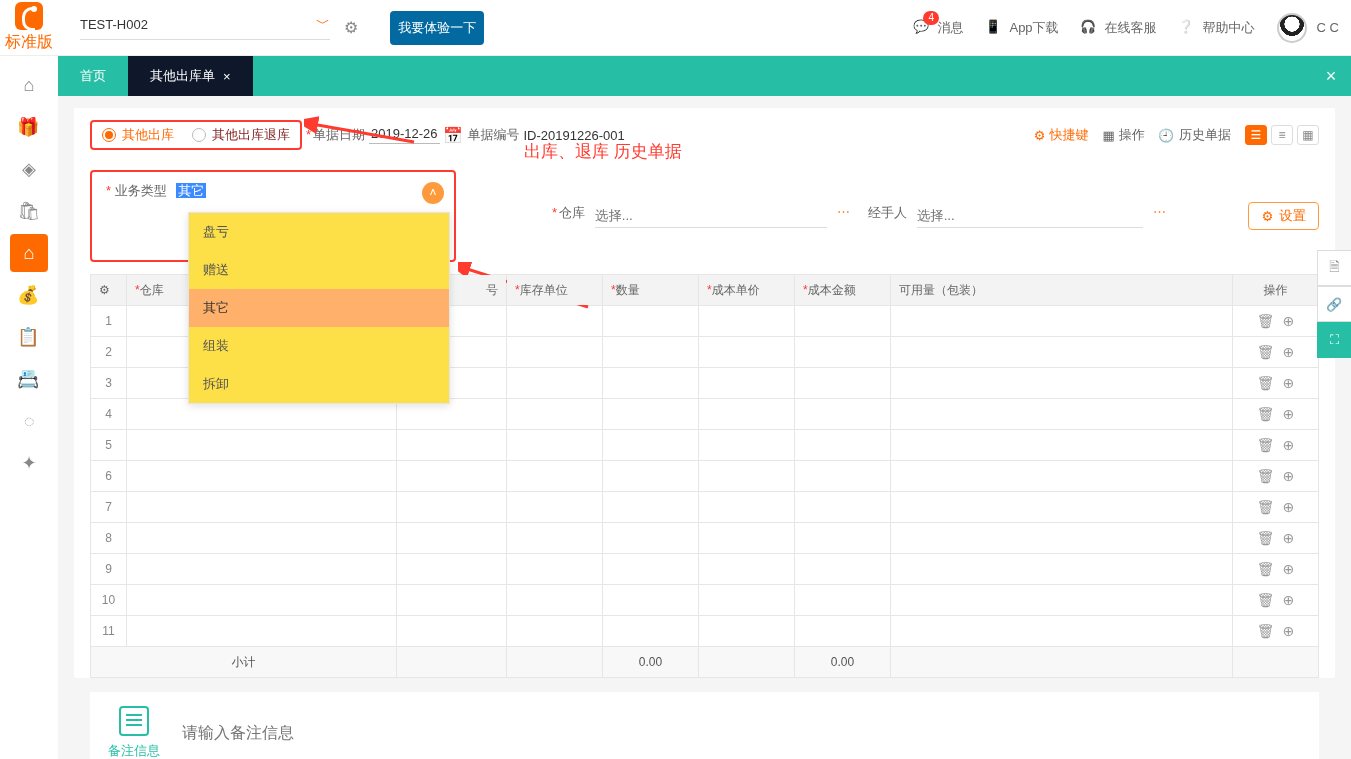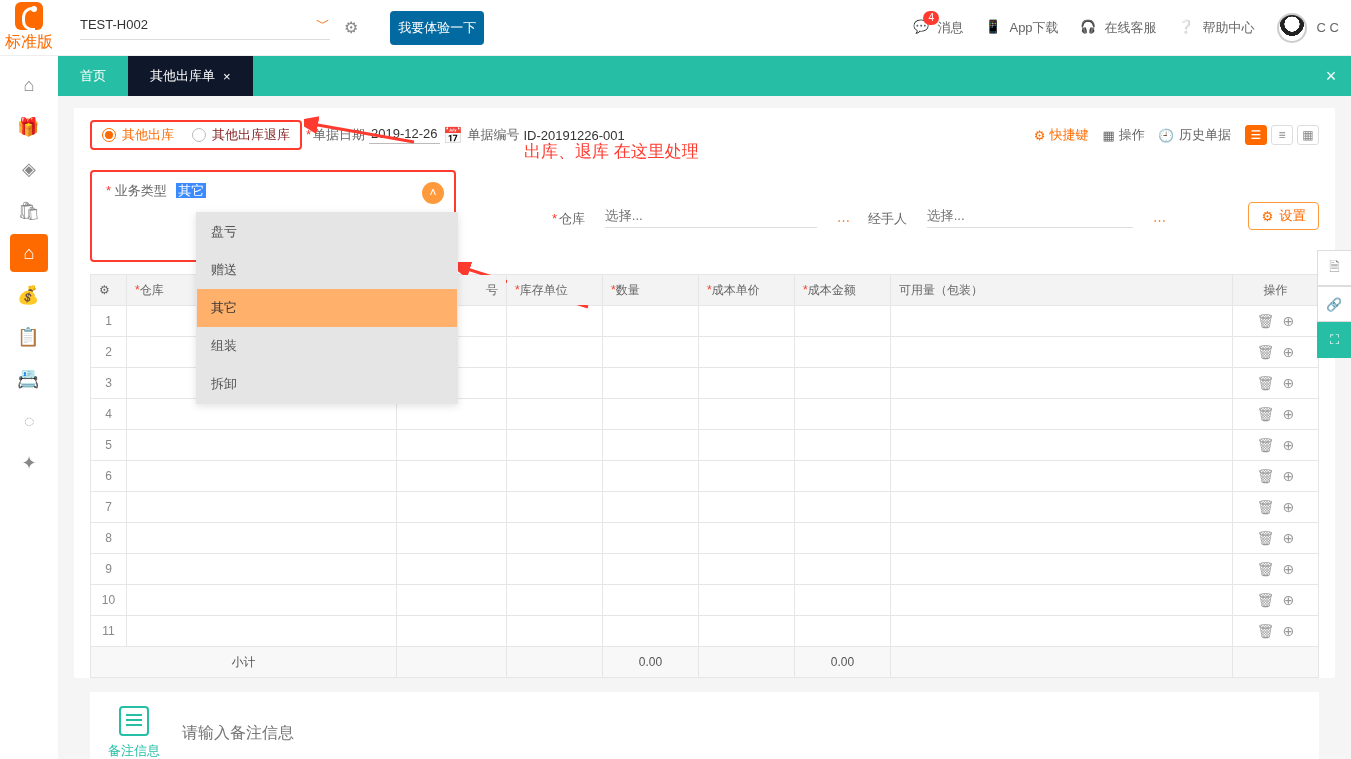--- a/index.html
+++ b/index.html
@@ -60,24 +60,24 @@
 
 .annot { color:#ff3b30; font-size:17px; position:absolute; pointer-events:none; font-weight:500;}
 
 
 .filter-row { display:flex; align-items:center; padding:8px 16px 12px 16px; gap:16px; position:relative;}
 .biz-box { border:2px solid #ff3b30; border-radius:4px; width:366px; padding:10px 14px 60px 14px; position:relative;}
 .biz-label { color:#666; font-size:13px;}
 .biz-label .req { color:#ff3b30;}
 .biz-value { background:#3b8bff; color:#fff; padding:0 2px; margin-left:6px;}
 .biz-caret { position:absolute; right:10px; top:10px; width:22px; height:22px; border-radius:50%; background:#ff9a3c; color:#fff; display:flex; align-items:center; justify-content:center; font-size:12px;}
-.dropdown { position:absolute; left:104px; top:40px; width:262px; background:#e5e5e5; border:1px solid #e5e5e5; box-shadow:0 2px 8px rgba(0,0,0,.12); z-index:5;}
+.dropdown { position:absolute; left:96px; top:40px; width:262px; background:#fde047; border:1px solid #e5e5e5; box-shadow:0 2px 8px rgba(0,0,0,.12); z-index:5;}
 .dd-item { padding:10px 14px; cursor:pointer; color:#555;}
 .dd-item.sel { background:#ffb06b; color:#333;}
-.fil-field { display:flex; align-items:flex-end; gap:20px; position:relative; width:300px;}
+.fil-field { display:flex; align-items:flex-start; gap:10px; position:relative; width:300px;}
 .fil-input { flex:1; border:none; border-bottom:1px solid #ddd; padding:4px 0; color:#bbb; outline:none; background:transparent;}
 .fil-dots { color:#ff6a00; letter-spacing:2px; cursor:pointer;}
 .settings-btn { border:1px solid #ff9a3c; color:#ff6a00; background:#fff; border-radius:4px; padding:4px 12px; display:flex; align-items:center; gap:6px; cursor:pointer; margin-left:auto;}
 
 
 .table-wrap { flex:1; overflow:auto; padding:0 16px;}
 table.grid { width:100%; border-collapse:collapse; table-layout:fixed;}
 .grid th, .grid td { border:1px solid #e6e6e6; height:31px; padding:0 8px; font-size:12px; text-align:left; background:#fff;}
 .grid thead th { background:#f3f3f3; color:#666; font-weight:500; position:relative;}
 .grid thead th .req { color:#ff3b30;}
@@ -207,21 +207,21 @@
           </div>
 
           <svg class="arrow" style="left:230px; top:4px;" width="120" height="40">
             <defs>
                 <marker id="ah1" markerWidth="10" markerHeight="10" refX="2" refY="3" orient="auto">
                   <path d="M0,0 L0,6 L8,3 z" fill="#ff3b30"></path>
                 </marker>
               </defs>
             <line x1="110" y1="30" x2="8" y2="12" stroke="#ff3b30" stroke-width="3" marker-end="url(#ah1)"></line>
           </svg>
-          <div class="annot" style="left:450px; top:32px;">出库、退库 在这里处理</div>
+          <div class="annot" style="left:450px; top:32px;">出库、退库 历史单据</div>
         </div>
 
         <div class="filter-row">
           <div class="biz-box">
             <span class="biz-label"><span class="req">*</span> <span>业务类型</span></span>
             <span class="biz-value">其它</span>
             <span class="biz-caret">˄</span>
             <div class="dropdown">
               <div class="dd-item">盘亏</div>
               <div class="dd-item">赠送</div>

